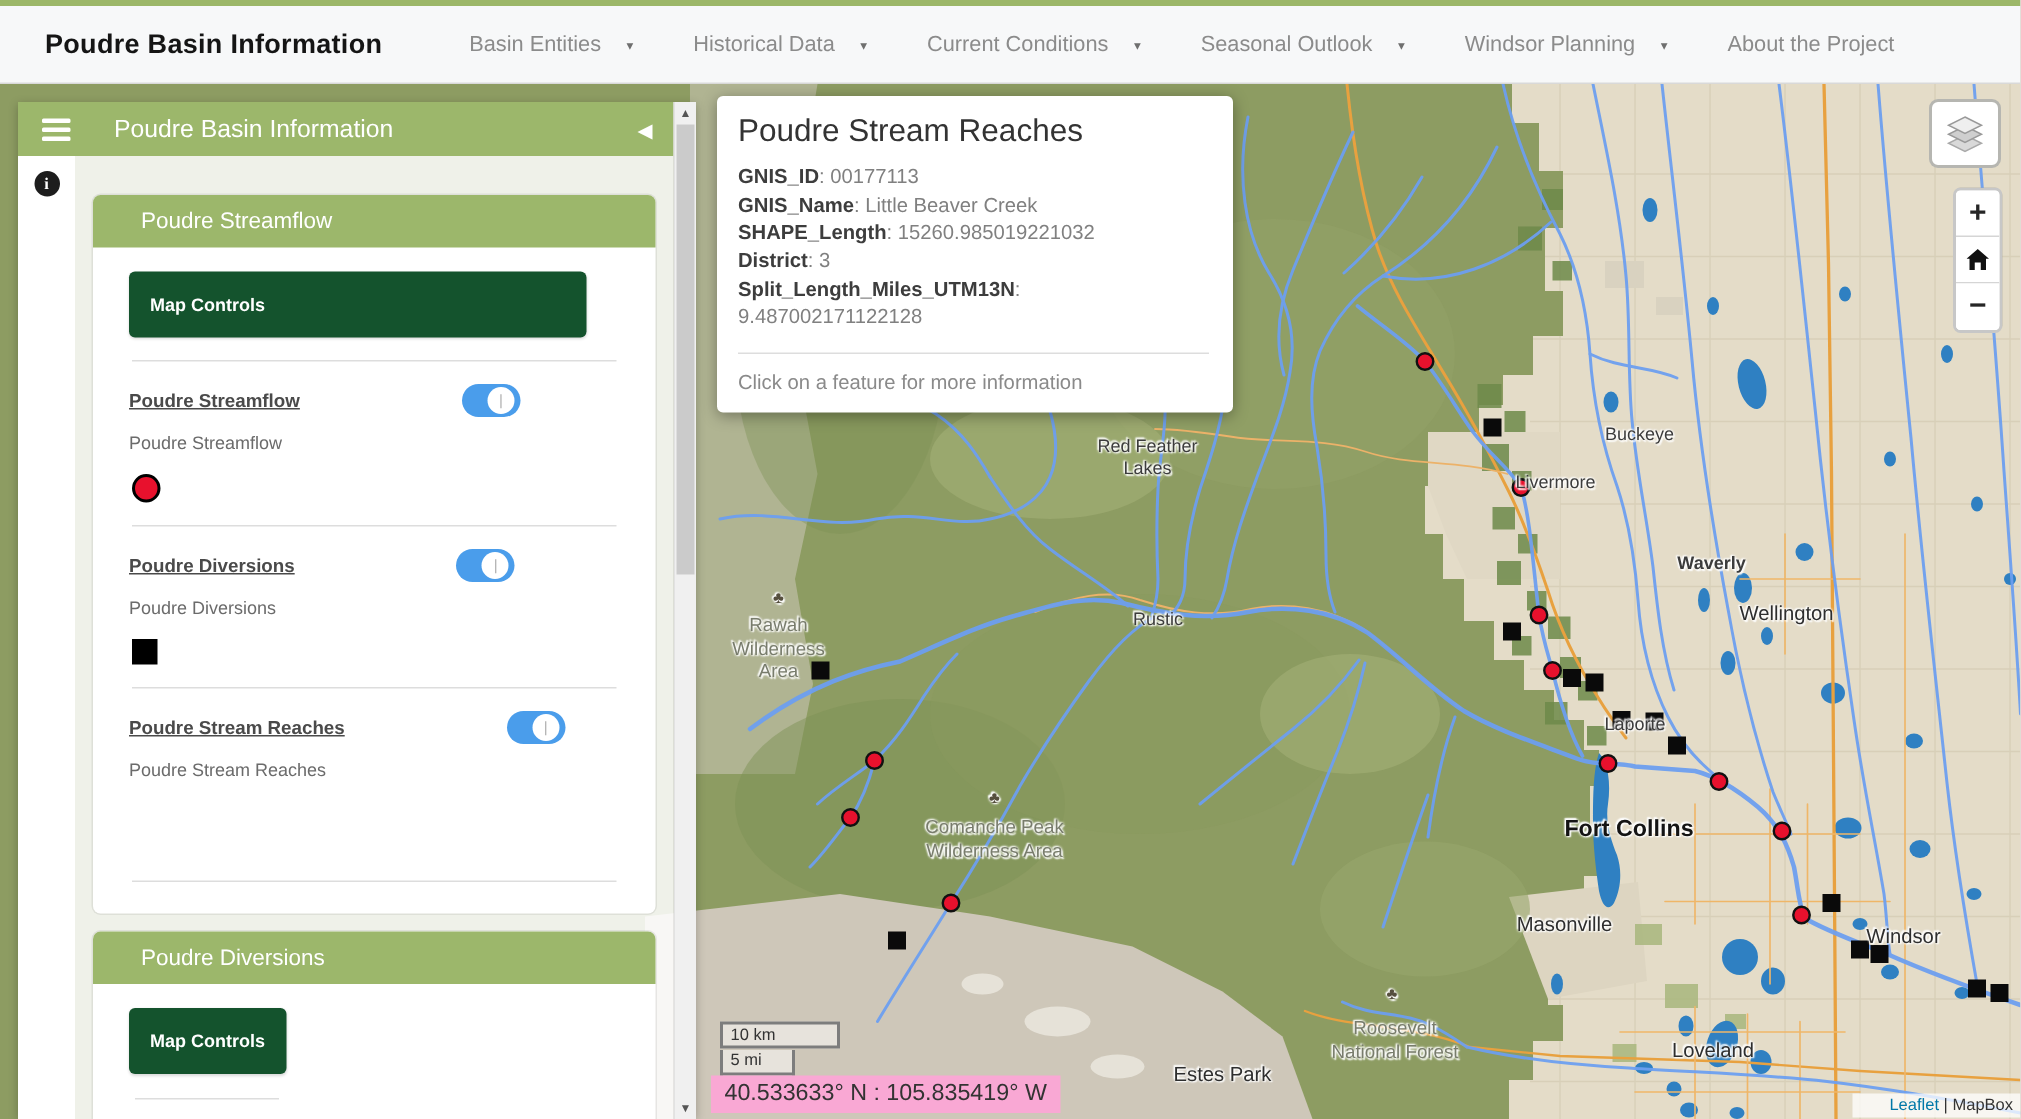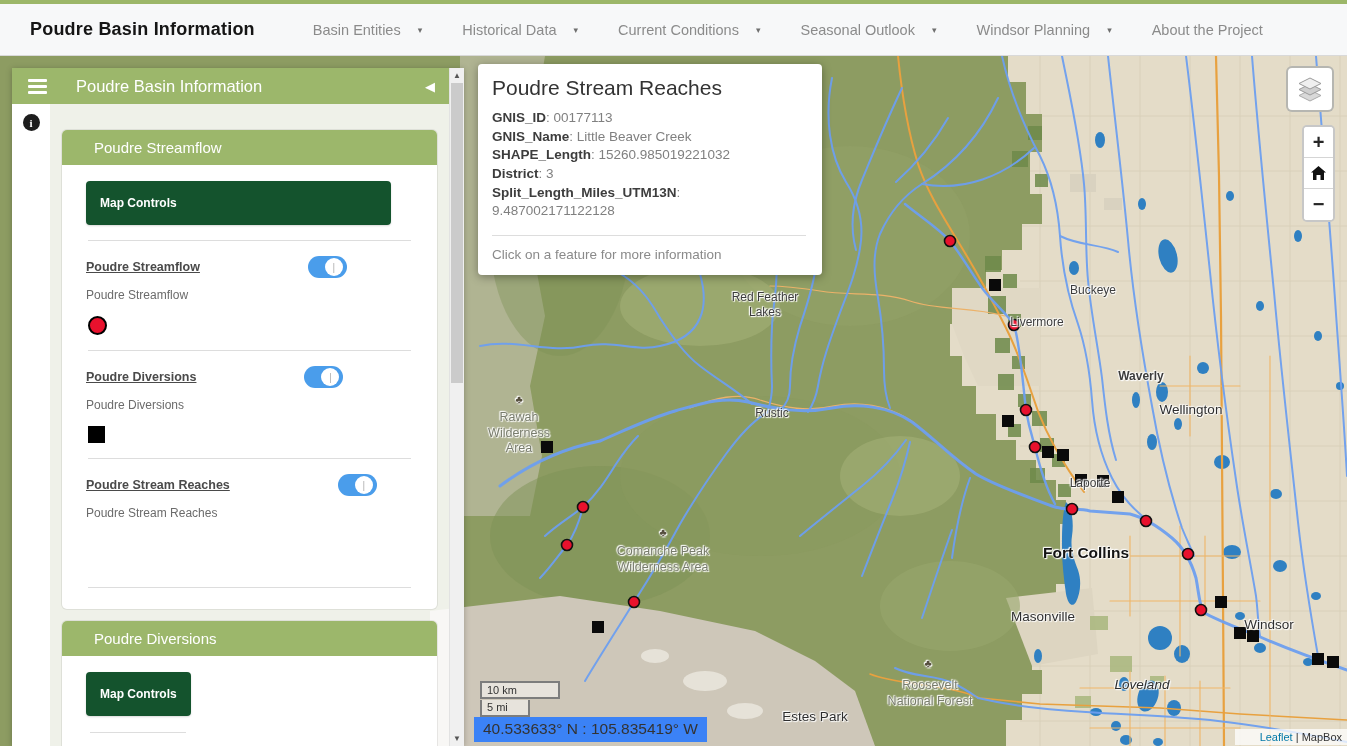--- a/index.html
+++ b/index.html
@@ -43,21 +43,21 @@
   .popup-field{font-size:13.5px;line-height:1.38;color:#808080;}
   .popup-field b{color:#3d3d3d;}
   .popup hr{border:0;border-top:1px solid #ddd;margin:14px 0 11px;}
   .popup-note{font-size:13.5px;color:#8a8a8a;}
 
   
   .scale-km{position:absolute;left:480px;top:625px;width:80px;height:18px;z-index:5;
     background:rgba(255,255,255,.5);border:2px solid #7d7d7d;font-size:11px;color:#333;padding:1px 0 0 5px;}
   .scale-mi{position:absolute;left:480px;top:644px;width:50px;height:17px;z-index:5;
     background:rgba(255,255,255,.5);border:2px solid #7d7d7d;border-top:none;font-size:11px;color:#333;padding:1px 0 0 5px;}
-  .coords{position:absolute;left:474px;top:661px;z-index:5;background:#3b82f6;color:#333;
+  .coords{position:absolute;left:474px;top:661px;z-index:5;background:#f9a8d4;color:#333;
     font-size:15.5px;padding:3px 9px 4px;}
   .attribution{position:absolute;right:0;bottom:1px;z-index:5;background:rgba(255,255,255,.75);
     font-size:11px;color:#333;padding:2px 5px;}
   .attribution .lf{color:#0078a8;cursor:pointer;padding-left:20px;}
 
   
   .sidebar{position:absolute;left:12px;top:12px;width:452px;bottom:0;z-index:10;box-shadow:0 1px 6px rgba(0,0,0,.25);}
   .sb-scroll{position:absolute;top:0;right:0;bottom:0;width:15px;background:#f0f0f0;z-index:3;border-left:1px solid #e2e2e2;}
   .sb-arrow{height:15px;display:flex;align-items:center;justify-content:center;font-size:8px;color:#555;background:#f0f0f0;cursor:pointer;}
   .sb-arrow.down{position:absolute;bottom:0;left:0;right:0;}
@@ -316,21 +316,21 @@
         <div class="map-label" style="left: 1037px; top: 266px;">Livermore</div>
         <div class="map-label" style="left: 1141px; top: 320px; font-weight: bold;">Waverly</div>
         <div class="map-label big" style="left: 1191px; top: 354px;">Wellington</div>
         <div class="map-label" style="left: 1090px; top: 427px;">Laporte</div>
         <div class="map-label city" style="left: 1086px; top: 497px;">Fort Collins</div>
         <div class="map-label big" style="left: 1043px; top: 561px;">Masonville</div>
         <div class="map-label big" style="left: 1269px; top: 569px;">Windsor</div>
         <div class="map-label tree" style="left: 928px; top: 608px;">♣</div>
         <div class="map-label area" style="left: 930px; top: 638px;">Roosevelt
 National Forest</div>
-        <div class="map-label big" style="left: 1142px; top: 629px; font-style: italic;">Loveland</div>
+        <div class="map-label big" style="left: 1142px; top: 645px;">Loveland</div>
         <div class="map-label big" style="left: 815px; top: 661px;">Estes Park</div>
       </div>
 
     <div class="popup">
       <div class="popup-title">Poudre Stream Reaches</div>
       <div class="popup-fields" id="popup-fields">
           <div class="popup-field"><b>GNIS_ID</b>: 00177113</div>
           <div class="popup-field"><b>GNIS_Name</b>: Little Beaver Creek</div>
           <div class="popup-field"><b>SHAPE_Length</b>: 15260.985019221032</div>
           <div class="popup-field"><b>District</b>: 3</div>

